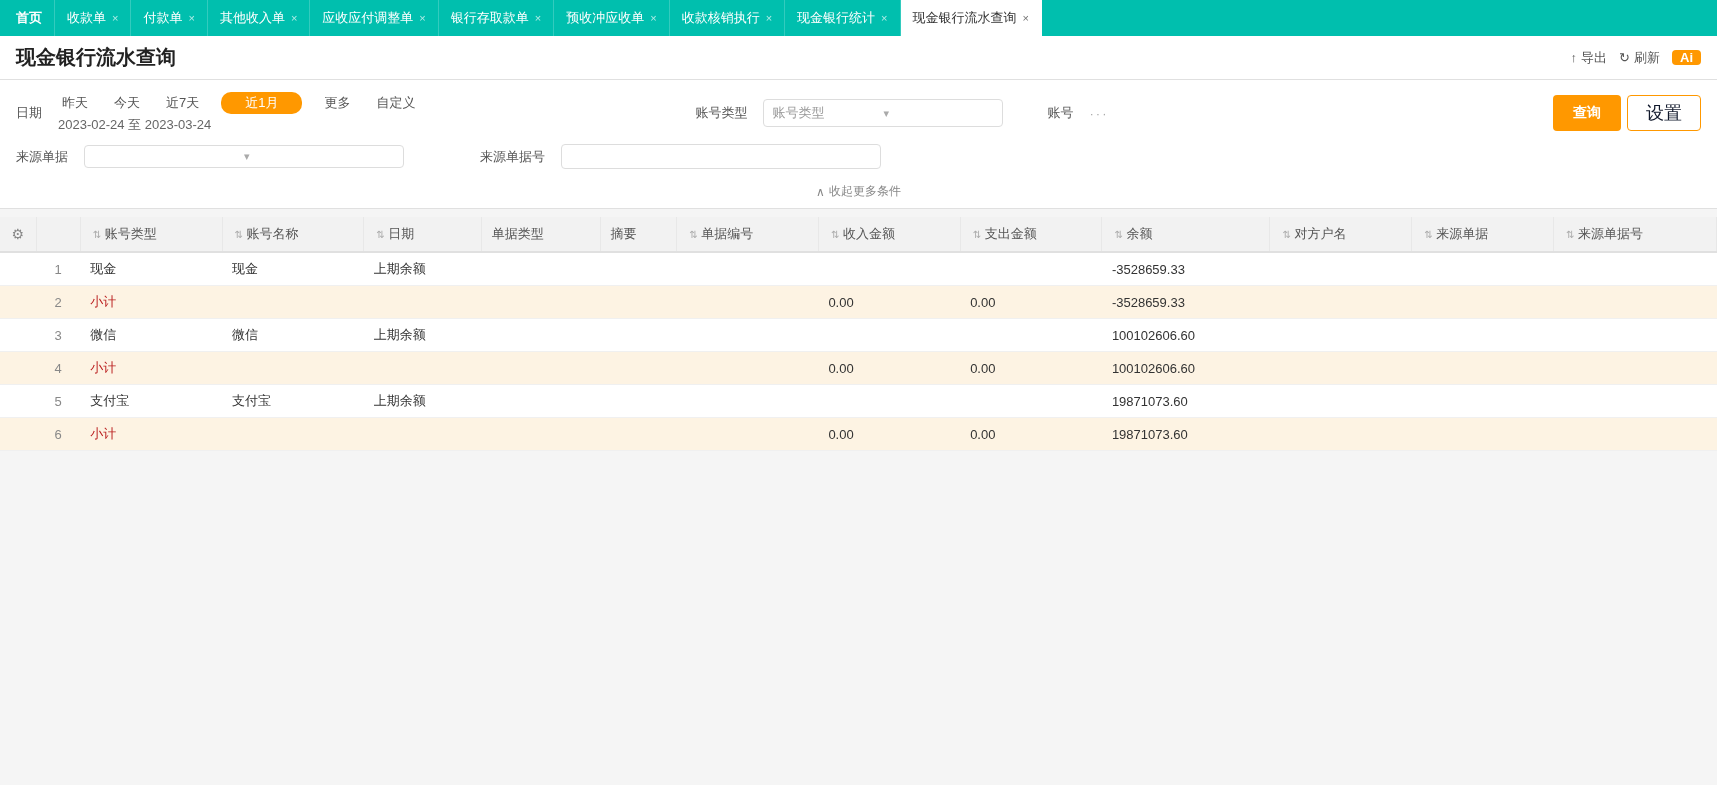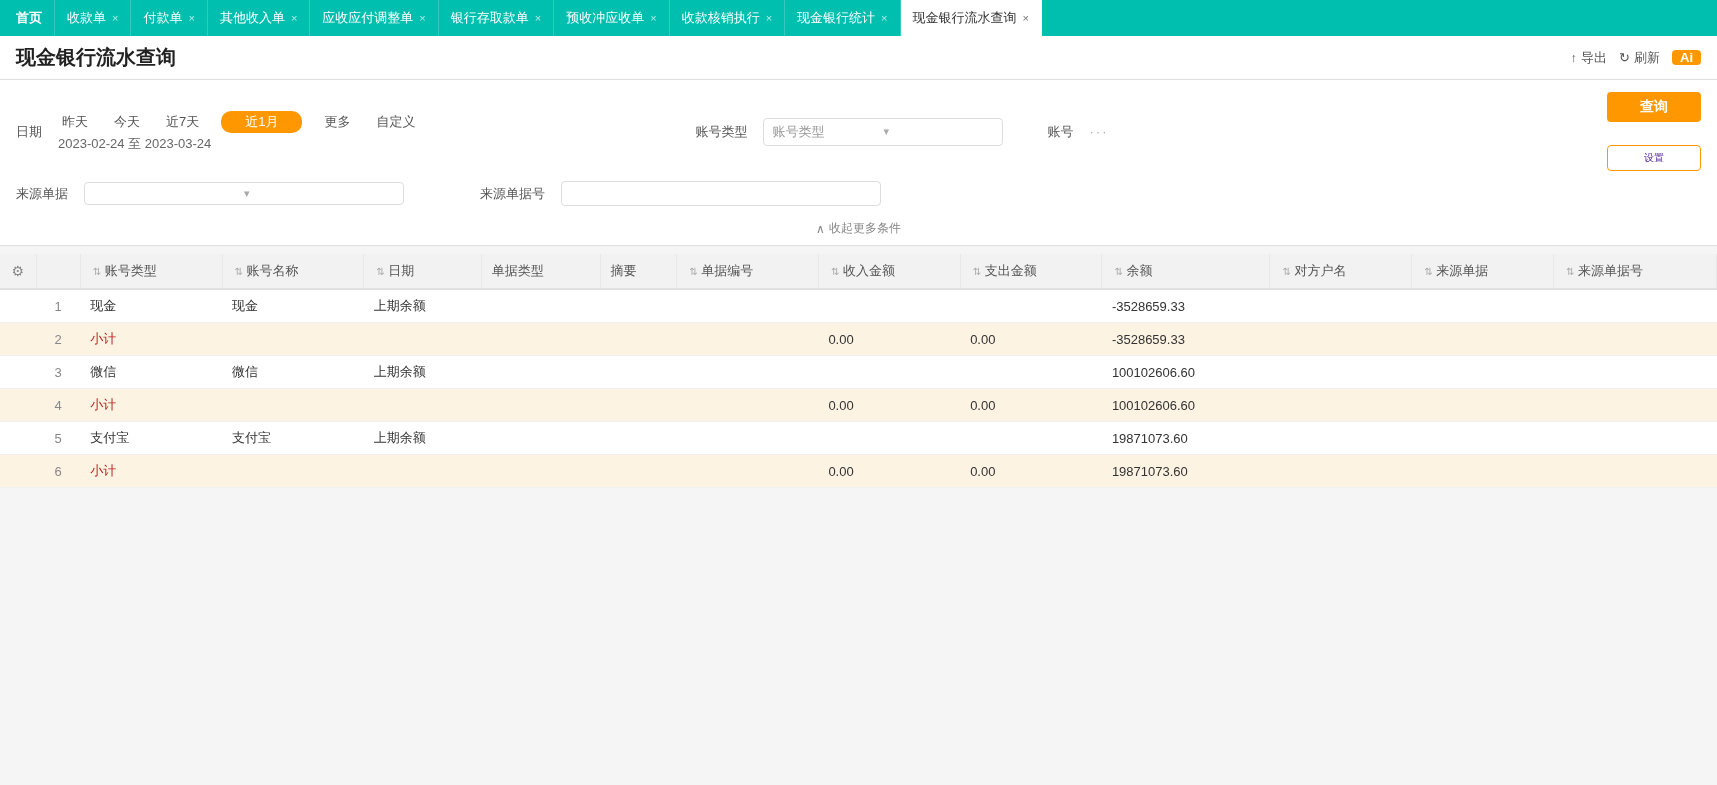--- a/index.html
+++ b/index.html
@@ -144,31 +144,31 @@
       color: #fff;
       border: none;
       border-radius: 4px;
       padding: 6px 20px;
       font-size: 14px;
       cursor: pointer;
       font-weight: bold;
     }
     .settings-btn {
       background: #fff;
-      color: #4c1d95;
+      color: #0f172a;
       border: 1px solid #ff9800;
       border-radius: 4px;
-      padding: 5px 36px;
-      font-size: 10px;
+      padding: 5px 18px;
+      font-size: 18px;
       cursor: pointer;
     }
     .btn-group-right {
       display: flex;
-      flex-direction: column;
-      gap: 23px;
+      flex-direction: row;
+      gap: 6px;
       margin-left: auto;
     }
     .collapse-bar {
       display: flex;
       justify-content: center;
       align-items: center;
       color: #888;
       font-size: 12px;
       cursor: pointer;
       padding: 4px 0 0 0;

